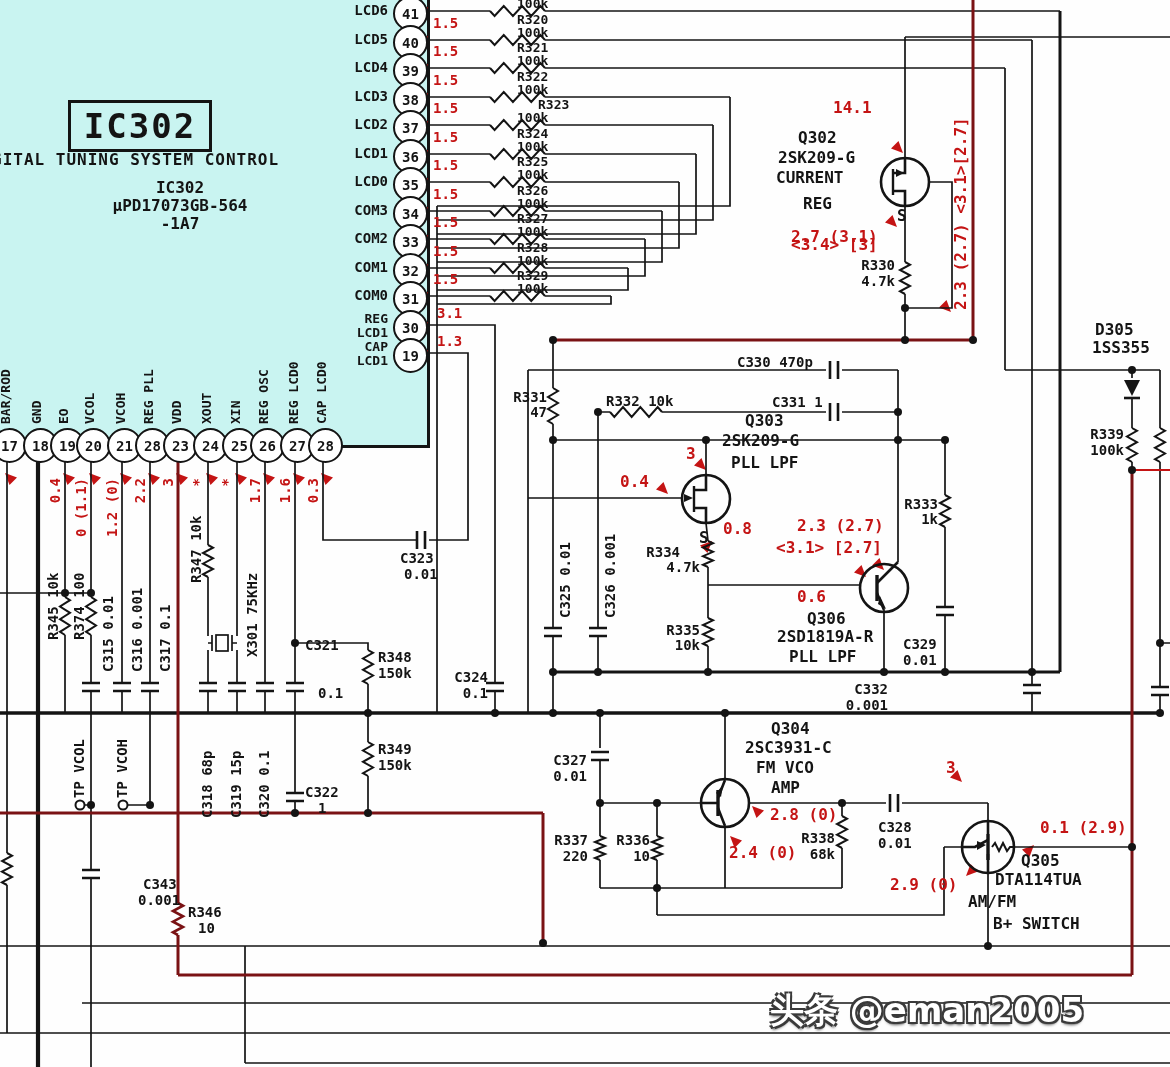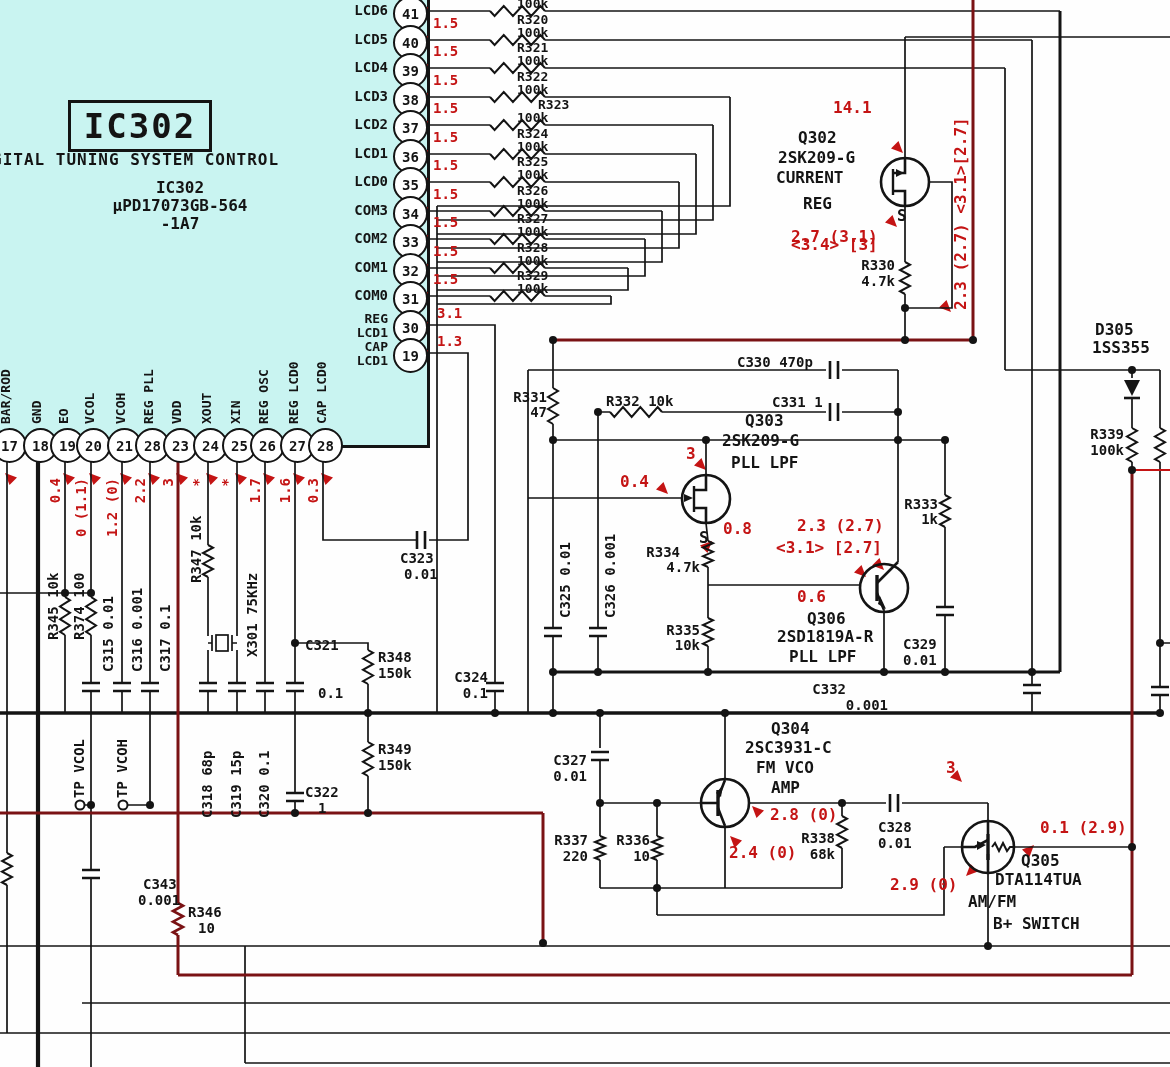--- a/index.html
+++ b/index.html
@@ -559,22 +559,23 @@
   <div class="lbl rot" style="left:558px;top:618px">C325 0.01</div>
   <div class="lbl rot" style="left:603px;top:618px">C326 0.001</div>
   <div class="lbl rt" style="left:545px;top:753px;width:42px">C327</div>
   <div class="lbl rt" style="left:545px;top:769px;width:42px">0.01</div>
   <div class="lbl" style="left:878px;top:820px">C328</div>
   <div class="lbl" style="left:878px;top:836px">0.01</div>
   <div class="lbl" style="left:903px;top:637px">C329</div>
   <div class="lbl" style="left:903px;top:653px">0.01</div>
   <div class="lbl" style="left:737px;top:355px">C330 470p</div>
   <div class="lbl" style="left:772px;top:395px">C331 1</div>
-  <div class="lbl rt" style="left:798px;top:682px;width:48px">C332</div>
+  <div class="lbl rt" style="left:840px;top:682px;width:48px">C332</div>
   <div class="lbl rt" style="left:840px;top:698px;width:48px">0.001</div>
   <div class="lbl" style="left:143px;top:877px">C343</div>
   <div class="lbl" style="left:138px;top:893px">0.001</div>
   <div class="lbl md" style="left:1095px;top:322px">D305</div>
   <div class="lbl md" style="left:1092px;top:340px">1SS355</div>
   <div class="lbl rot" style="left:72px;top:798px">TP VCOL</div>
   <div class="lbl rot" style="left:115px;top:798px">TP VCOH</div>
 
+  <div id="wm">头条 @eman2005</div>
 </div>
 
 </body></html>

